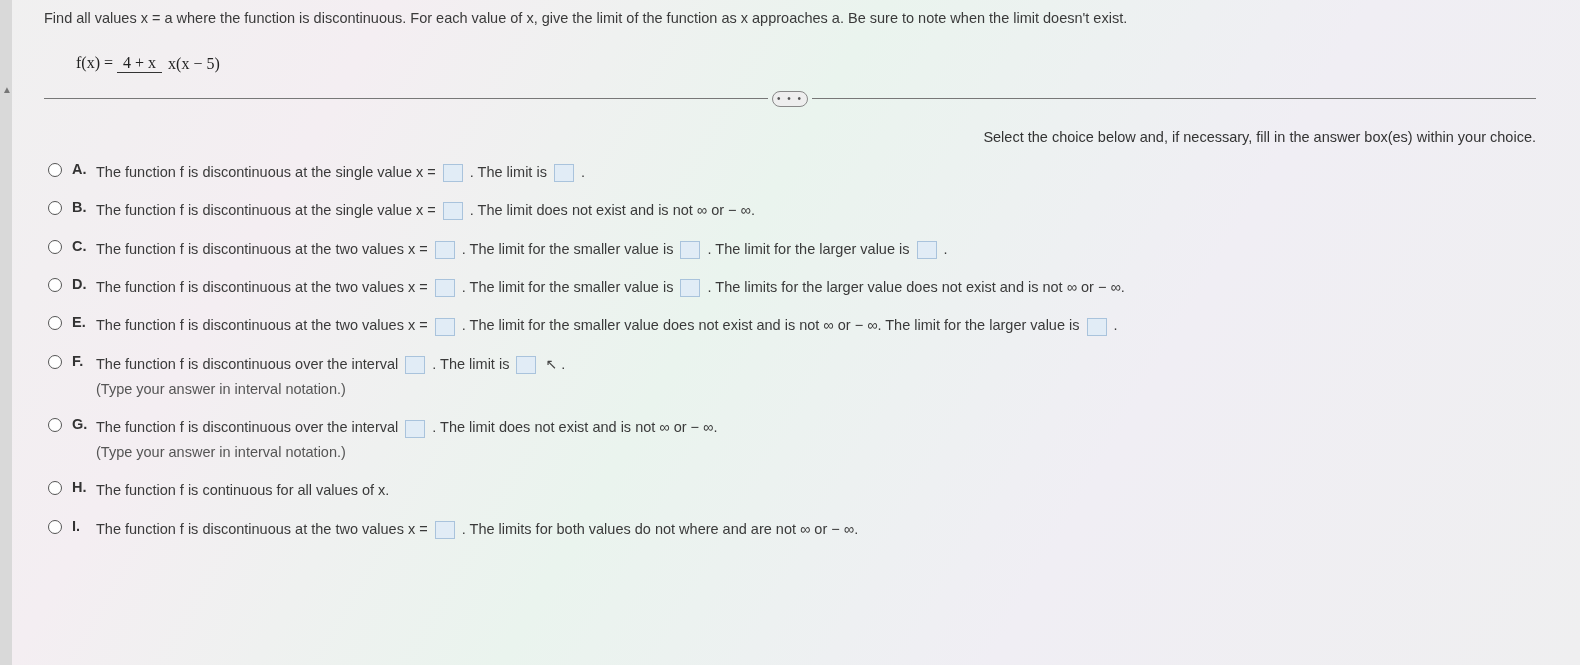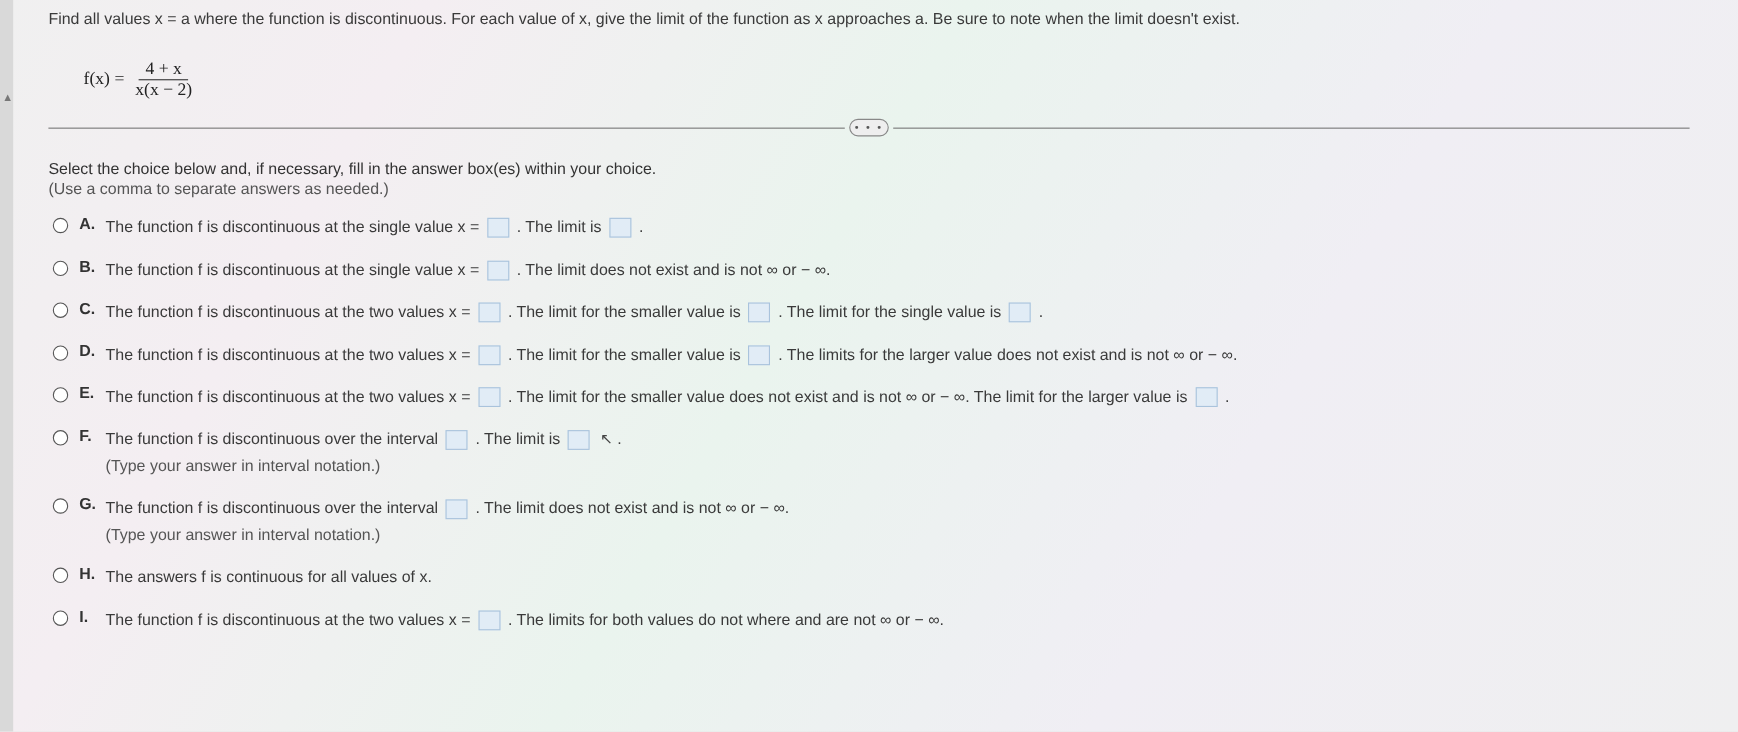--- a/index.html
+++ b/index.html
@@ -33,31 +33,31 @@
   .qtext { color:#3a3a3a; margin-bottom: 28px; }
   .formula {
     margin: 14px 0 18px 32px;
     font-family: "Times New Roman", serif;
     font-size: 16px;
     color:#222;
     display:flex;
     align-items:center;
   }
   .fx { margin-right:4px;}
-  .frac { display:inline-flex; flex-direction:column; align-items:center; line-height:1.1;}
+  .frac { display:inline-flex; flex-direction:row; align-items:center; line-height:1.1;}
   .frac .num { border-bottom:1px solid #333; padding:0 6px;}
   .frac .den { padding:0 6px;}
   .divider-row { display:flex; align-items:center; margin:6px 0 22px 0;}
   .divider-line { flex:1; border-top:1px solid #777; }
   .dots-pill {
     border:1px solid #888; border-radius:10px;
     width:36px; height:16px; display:flex; align-items:center; justify-content:center;
     font-size:10px; letter-spacing:2px; color:#555; background:#eee; margin:0 4px;
   }
-  .instr { color:#333; }
+  .instr { color:#333;text-align:right; }
   .instr .sub { color:#555; margin-top:2px;}
   .choices { margin-top:16px; }
   .choice {
     display:flex; align-items:flex-start;
     margin: 12px 0 16px 0;
   }
   .radio {
     width:14px; height:14px; border:1.5px solid #555; border-radius:50%;
     margin: 2px 10px 0 4px; flex:none; background:#fff;
   }
@@ -78,33 +78,32 @@
 
 <div class="page">
   <span class="left-caret">▲</span>
 
   <div class="qtext">Find all values x = a where the function is discontinuous. For each value of x, give the limit of the function as x approaches a. Be sure to note when the limit doesn't exist.</div>
 
   <div class="formula">
     <span class="fx">f(x) =</span>
     <span class="frac">
       <span class="num">4 + x</span>
-      <span class="den">x(x − 2)</span>
+      <span class="den">x(x − 5)</span>
     </span>
   </div>
 
   <div class="divider-row">
     <div class="divider-line"></div>
     <div class="dots-pill">• • •</div>
     <div class="divider-line"></div>
   </div>
 
   <div class="instr">
     <div>Select the choice below and, if necessary, fill in the answer box(es) within your choice.</div>
-    <div class="sub">(Use a comma to separate answers as needed.)</div>
   </div>
 
   <div class="choices">
 
     <div class="choice">
       <span class="radio"></span>
       <span class="letter">A.</span>
       <span class="ct">
         <span>The function f is discontinuous at the single value x =</span>
         <span class="blank"></span>
@@ -125,21 +124,21 @@
     </div>
 
     <div class="choice">
       <span class="radio"></span>
       <span class="letter">C.</span>
       <span class="ct">
         <span>The function f is discontinuous at the two values x =</span>
         <span class="blank"></span>
         <span>. The limit for the smaller value is</span>
         <span class="blank"></span>
-        <span>. The limit for the single value is</span>
+        <span>. The limit for the larger value is</span>
         <span class="blank"></span>
         <span>.</span>
       </span>
     </div>
 
     <div class="choice">
       <span class="radio"></span>
       <span class="letter">D.</span>
       <span class="ct">
         <span>The function f is discontinuous at the two values x =</span>
@@ -184,21 +183,21 @@
         <span class="blank"></span>
         <span>. The limit does not exist and is not ∞ or − ∞.</span>
         <span class="hint">(Type your answer in interval notation.)</span>
       </span>
     </div>
 
     <div class="choice">
       <span class="radio"></span>
       <span class="letter">H.</span>
       <span class="ct">
-        <span>The answers f is continuous for all values of x.</span>
+        <span>The function f is continuous for all values of x.</span>
       </span>
     </div>
 
     <div class="choice">
       <span class="radio"></span>
       <span class="letter">I.</span>
       <span class="ct">
         <span>The function f is discontinuous at the two values x =</span>
         <span class="blank"></span>
         <span>. The limits for both values do not where and are not ∞ or − ∞.</span>

